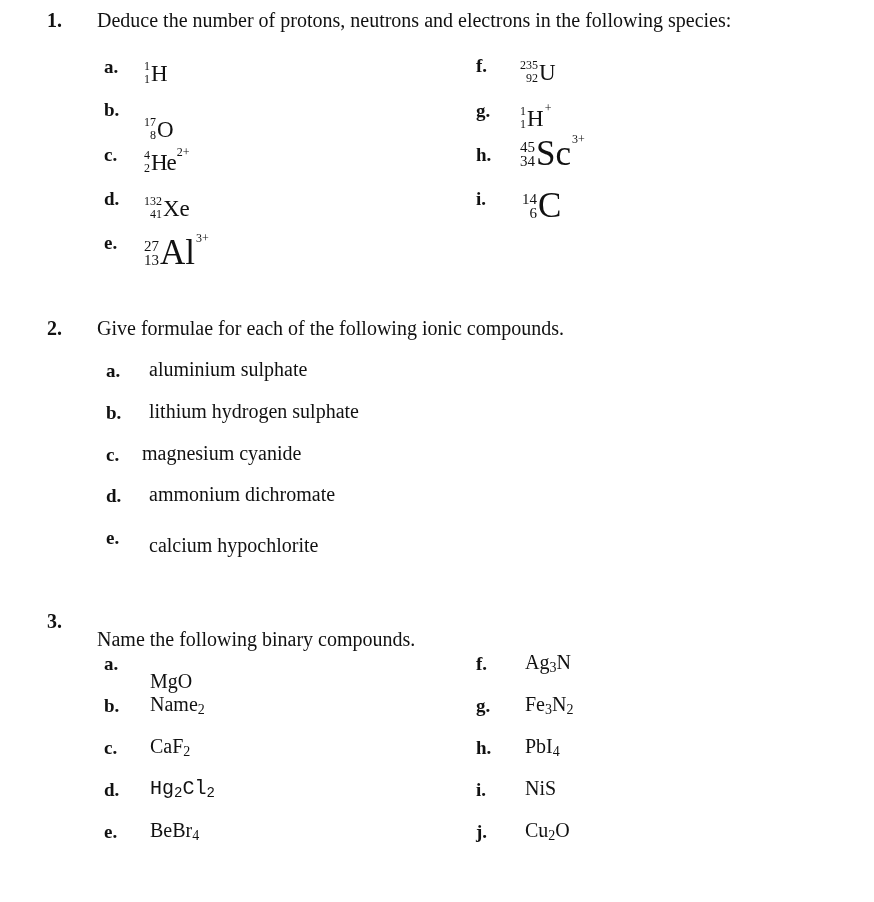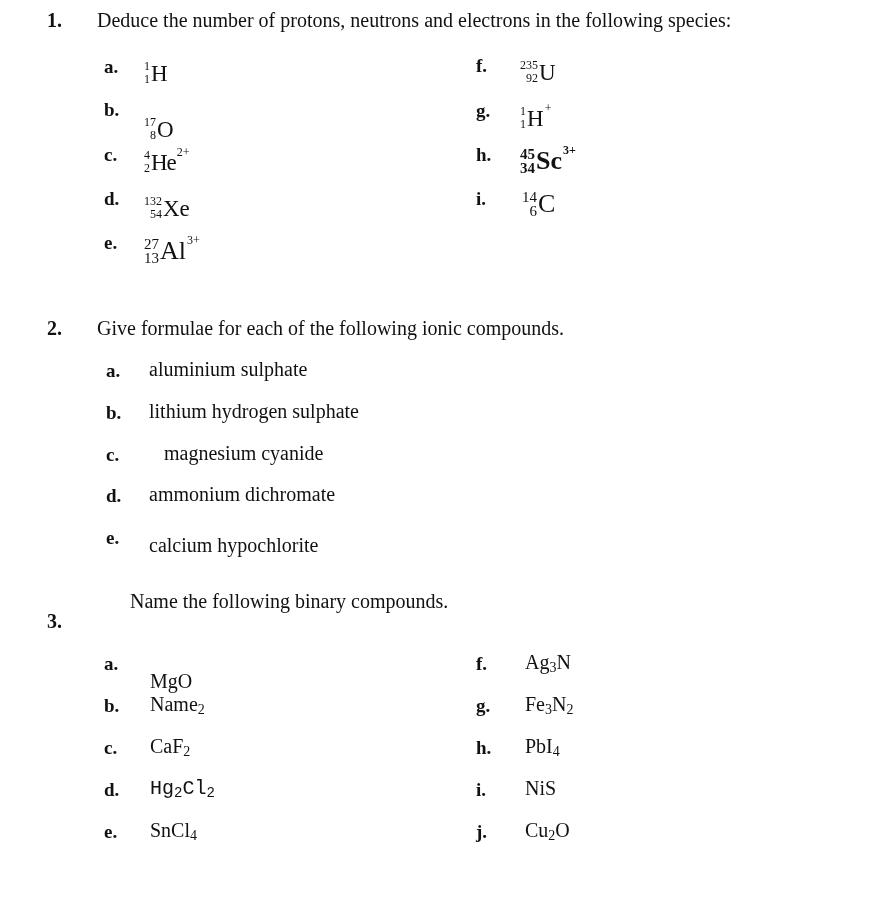--- a/index.html
+++ b/index.html
@@ -13,21 +13,21 @@
     .lbl { font-weight: bold; font-size: 19px; }
     .val { font-size: 20px; white-space: nowrap; }
     
     .nuc { display: inline-flex; align-items: center; line-height: 1; }
     .nuc .iso { display: inline-flex; flex-direction: column; align-items: flex-end; font-size: 12px; line-height: 13px; margin-right: 1px; }
     .nuc .iso .mass { }
     .nuc .iso .atomic { }
     .nuc .sym { font-size: 23px; line-height: 1; }
     .nuc .chg { font-size: 12px; align-self: flex-start; margin-left: 1px; margin-top: -3px; }
     .nuc.big .iso { font-size: 15px; line-height: 14px; }
-    .nuc.big .sym { font-size: 26px; }
+    .nuc.big .sym { font-size: 35px; }
     .nuc.narrow .sym { letter-spacing: -1px; }
     sub.f { font-size: 14px; vertical-align: -3px; line-height: 0; }
   </style>
 </head>
 <body>
 
 <div>
   <div class="abs qnum" style="left:47px; top:9px;">1.</div>
   <div class="abs qtext" style="left:97px; top:9px;">Deduce the number of protons, neutrons and electrons in the following species:</div>
 
@@ -65,21 +65,21 @@
         <span class="sym">He</span>
         <span class="chg">2+</span>
       </span>
   </div>
 
   <div class="abs lbl" style="left:104px; top:188px;">d.</div>
   <div class="abs" style="left:144px; top:191px;">
     <span class="nuc">
         <span class="iso">
           <span class="mass">132</span>
-          <span class="atomic">54</span>
+          <span class="atomic">41</span>
         </span>
         <span class="sym">Xe</span>
         <span class="chg"></span>
       </span>
   </div>
 
   <div class="abs lbl" style="left:104px; top:232px;">e.</div>
   <div class="abs" style="left:144px; top:235px;">
     <span class="nuc big">
         <span class="iso">
@@ -109,21 +109,21 @@
         <span class="iso">
           <span class="mass">1</span>
           <span class="atomic">1</span>
         </span>
         <span class="sym">H</span>
         <span class="chg">+</span>
       </span>
   </div>
 
   <div class="abs lbl" style="left:476px; top:144px;">h.</div>
-  <div class="abs" style="left:520px; top:145px;font-weight:bold;">
+  <div class="abs" style="left:520px; top:136px;">
     <span class="nuc big">
         <span class="iso">
           <span class="mass">45</span>
           <span class="atomic">34</span>
         </span>
         <span class="sym">Sc</span>
         <span class="chg">3+</span>
       </span>
   </div>
 
@@ -144,47 +144,47 @@
   <div class="abs qnum" style="left:47px; top:317px;">2.</div>
   <div class="abs qtext" style="left:97px; top:317px;">Give formulae for each of the following ionic compounds.</div>
 
   <div class="abs lbl" style="left:106px; top:360px;">a.</div>
   <div class="abs val" style="left:149px; top:358px;">aluminium sulphate</div>
 
   <div class="abs lbl" style="left:106px; top:402px;">b.</div>
   <div class="abs val" style="left:149px; top:400px;">lithium hydrogen sulphate</div>
 
   <div class="abs lbl" style="left:106px; top:444px;">c.</div>
-  <div class="abs val" style="left:164px; top:442px;">magnesium cyanide</div>
+  <div class="abs val" style="left:142px; top:442px;">magnesium cyanide</div>
 
   <div class="abs lbl" style="left:106px; top:485px;">d.</div>
   <div class="abs val" style="left:149px; top:483px;">ammonium dichromate</div>
 
   <div class="abs lbl" style="left:106px; top:527px;">e.</div>
   <div class="abs val" style="left:149px; top:525px;margin-top:9px;">calcium hypochlorite</div>
 </div>
 
 <div>
   <div class="abs qnum" style="left:47px; top:610px;">3.</div>
-  <div class="abs qtext" style="left:97px; top:590px;margin-left:33px;">Name the following binary compounds.</div>
+  <div class="abs qtext" style="left:97px; top:628px;">Name the following binary compounds.</div>
 
   <div class="abs lbl" style="left:104px; top:653px;">a.</div>
   <div class="abs val" style="left:150px; top:651px;margin-top:19px;"><span>MgO</span></div>
 
   <div class="abs lbl" style="left:104px; top:695px;">b.</div>
   <div class="abs val" style="left:150px; top:693px;"><span>Name</span><sub class="f">2</sub></div>
 
   <div class="abs lbl" style="left:104px; top:737px;">c.</div>
   <div class="abs val" style="left:150px; top:735px;"><span>CaF</span><sub class="f">2</sub></div>
 
   <div class="abs lbl" style="left:104px; top:779px;">d.</div>
   <div class="abs val" style="left:150px; top:777px;font-family:Liberation Mono, monospace;"><span>Hg</span><sub class="f">2</sub><span>Cl</span><sub class="f">2</sub></div>
 
   <div class="abs lbl" style="left:104px; top:821px;">e.</div>
-  <div class="abs val" style="left:150px; top:819px;"><span>SnCl</span><sub class="f">4</sub></div>
+  <div class="abs val" style="left:150px; top:819px;"><span>BeBr</span><sub class="f">4</sub></div>
 
   <div class="abs lbl" style="left:476px; top:653px;">f.</div>
   <div class="abs val" style="left:525px; top:651px;text-align:right;"><span>Ag</span><sub class="f">3</sub><span>N</span></div>
 
   <div class="abs lbl" style="left:476px; top:695px;">g.</div>
   <div class="abs val" style="left:525px; top:693px;"><span>Fe</span><sub class="f">3</sub><span>N</span><sub class="f">2</sub></div>
 
   <div class="abs lbl" style="left:476px; top:737px;">h.</div>
   <div class="abs val" style="left:525px; top:735px;"><span>PbI</span><sub class="f">4</sub></div>
 

